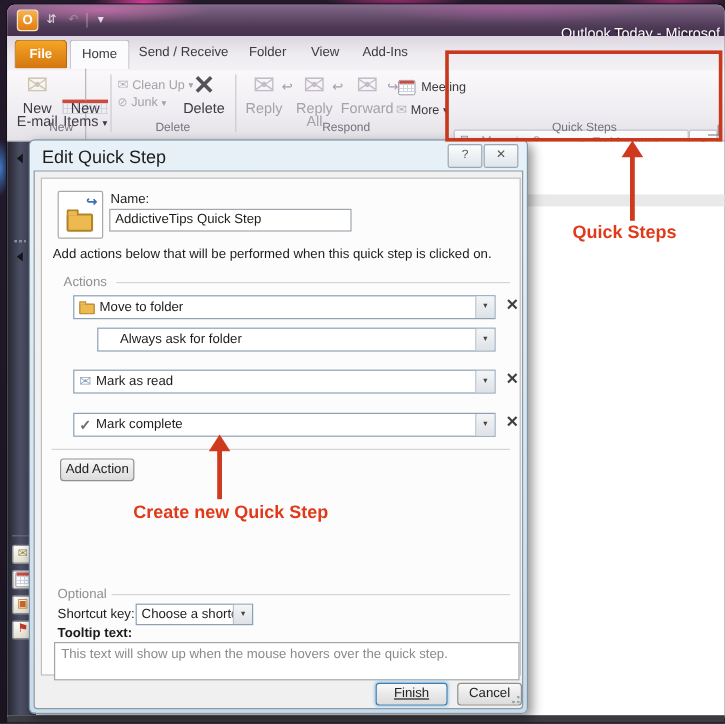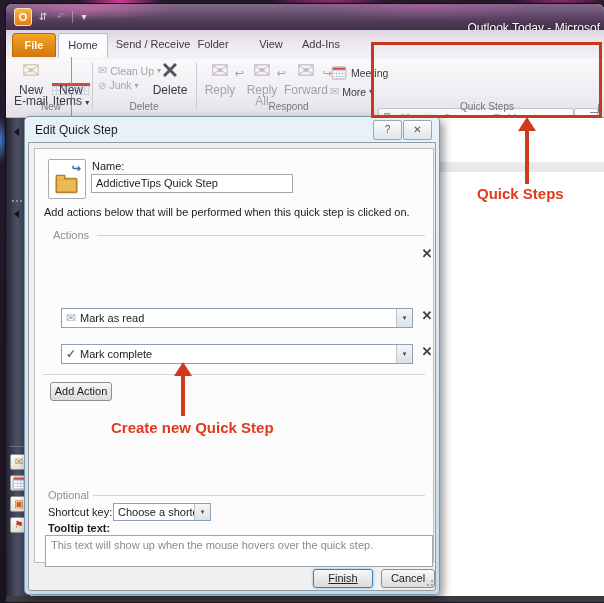--- a/index.html
+++ b/index.html
@@ -90,21 +90,21 @@
   .main{position:absolute;left:24px;top:114px;width:574px;height:478px;background:#fff;}
   .gray-band{position:absolute;left:0;top:44px;width:574px;height:10px;background:#e9e9e9;}
   .date-blur{position:absolute;left:186px;top:11px;font-size:13px;font-weight:bold;color:#5f8fd0;
     filter:blur(2.2px);opacity:.8;white-space:nowrap;}
   .win-bottom{position:absolute;left:0px;top:592px;width:598px;height:6px;background:#3b3b42;}
 
   
   .dlg{position:absolute;left:24px;top:116px;width:414px;height:477px;border-radius:5px;
     background:linear-gradient(180deg,#e8f1f8 0%,#c8dbea 100%);border:1px solid #7f96a6;
     box-shadow:3px 4px 10px rgba(0,0,0,.45);}
-  .dlg-title{position:absolute;left:10px;top:6px;font-size:12px;color:#1c1c1c;}
+  .dlg-title{position:absolute;left:10px;top:6px;font-size:15px;color:#1c1c1c;}
   .dlg-tbtn{position:absolute;top:3px;width:27px;height:18px;border:1px solid #9aa7b2;border-radius:2px;
     background:linear-gradient(#fcfdfe,#dfe5ea);text-align:center;line-height:17px;font-size:10px;color:#555;}
   .dlg-body{position:absolute;left:3px;right:3px;top:25px;bottom:3px;background:#f0f0f0;
     border:1px solid #8e9aa4;border-radius:0 0 3px 3px;}
   .panel{position:absolute;left:5px;top:5px;width:398px;height:413px;background:#fcfcfc;border:1px solid #bdbdbd;}
   .lbl{position:absolute;font-size:11px;color:#1c1c1c;white-space:nowrap;}
   .lbl-gray{color:#8f8f8f;}
   .sect-line{position:absolute;height:1px;background:#d4d4d4;}
   .ico-btn{position:absolute;left:13px;top:10px;width:36px;height:38px;background:#fff;
     border:1px solid #a9a9a9;border-radius:2px;}
@@ -156,21 +156,21 @@
         <div class="qat-sep"></div>
         <div class="qat-btn g-down"></div>
       </div>
       <div class="app-title">Outlook Today - Microsof</div>
     </div>
 
     <div class="tabrow">
       <div class="tab tab-file" style="left:6px;width:42px;">File</div>
       <div class="tab tab-active" style="left:52px;width:48px;">Home</div>
       <div class="tab" style="left:104px;width:86px;">Send / Receive</div>
-      <div class="tab" style="left:182px;width:50px;">Folder</div>
+      <div class="tab" style="left:192px;width:50px;">Folder</div>
       <div class="tab" style="left:244px;width:42px;">View</div>
       <div class="tab" style="left:288px;width:54px;">Add-Ins</div>
     </div>
 
     <div class="ribbon">
 
       <div class="bigbtn" style="left:6px;width:38px;">
         <span class="bigico g-env env-big"></span>
         <span>New E-mail</span>
       </div>
@@ -296,22 +296,35 @@
           <span class="folder"></span>
         </div>
         <div class="lbl" style="left:57px;top:11px;">Name:</div>
         <div class="txt-input" style="left:56px;top:25px;width:192px;">AddictiveTips Quick Step</div>
 
         <div class="lbl" style="left:9px;top:57px;">Add actions below that will be performed when this quick step is clicked on.</div>
 
         <div class="lbl lbl-gray" style="left:18px;top:80px;">Actions</div>
         <div class="sect-line" style="left:62px;top:86px;width:328px;"></div>
 
+        <div class="sel" style="left:26px;top:97px;width:350px;">
+          <span class="s-lab">
+            <span class="folder"></span>
+            <span>Move to folder</span>
+          </span>
+          <span class="s-btn g-down"></span>
+        </div>
         <div class="del-x g-x" style="left:384px;top:97px;"></div>
 
+        <div class="sel" style="left:46px;top:124px;width:330px;">
+          <span class="s-lab">
+            <span style="padding-left:14px;">Always ask for folder</span>
+          </span>
+          <span class="s-btn g-down"></span>
+        </div>
 
         <div class="sel" style="left:26px;top:159px;width:350px;">
           <span class="s-lab">
             <span class="envico g-env"></span>
             <span>Mark as read</span>
           </span>
           <span class="s-btn g-down"></span>
         </div>
         <div class="del-x g-x" style="left:384px;top:159px;"></div>
 

